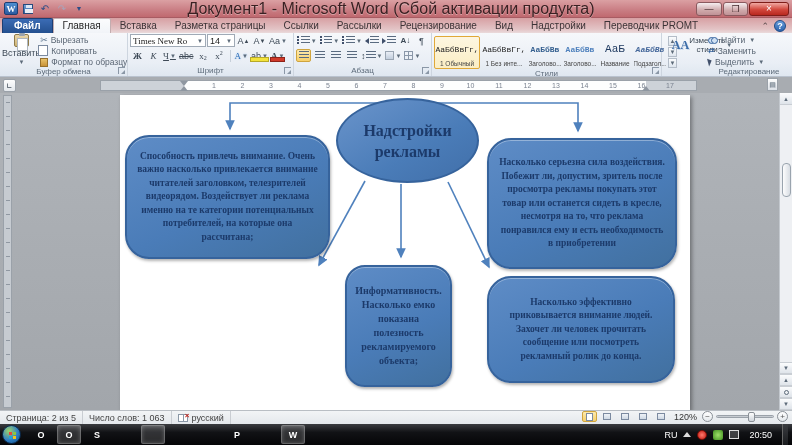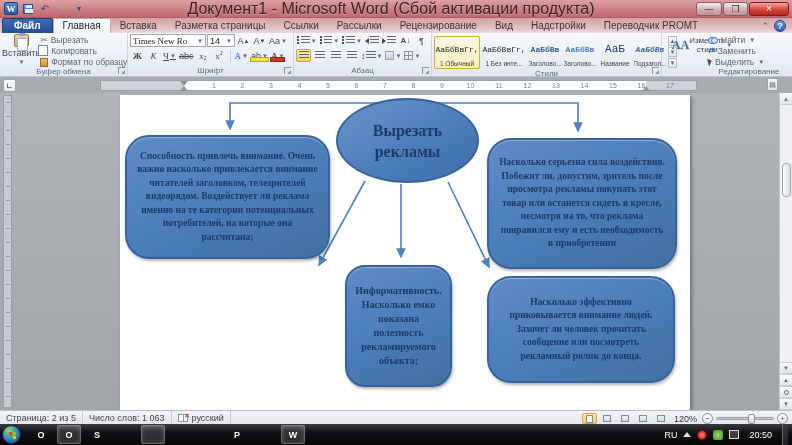--- a/index.html
+++ b/index.html
@@ -167,21 +167,21 @@
   
   .vscroll{position:absolute;right:0;top:0;width:13px;height:317px;background:#eef0f3;border-left:1px solid #c3c8ce;display:flex;flex-direction:column;align-items:center;}
   .sbtn{width:13px;height:12px;display:flex;align-items:center;justify-content:center;font-size:6px;color:#5d6b7a;background:linear-gradient(#fbfcfd,#dfe4ea);border-bottom:1px solid #c9ced4;}
   .sthumb{width:9px;height:34px;margin-top:58px;border-radius:4px;background:linear-gradient(90deg,#fdfdfd,#d8dde3);border:1px solid #9aa4ae;}
   .sspacer{flex:1;}
   .browse{border-top:1px solid #c9ced4;}
   .sdot{width:5px;height:5px;border-radius:50%;border:1px solid #5d6b7a;}
 
   
   .statusbar{position:absolute;left:0;top:410px;width:792px;height:14px;background:linear-gradient(#f2f4f6,#e4e8ec);
-    border-top:1px solid #b9bec4;display:flex;align-items:flex-end;font-size:9px;color:#444;}
+    border-top:1px solid #b9bec4;display:flex;align-items:flex-start;font-size:9px;color:#444;}
   .st-seg{padding:0 6px;height:100%;display:flex;align-items:center;gap:4px;border-right:1px solid #c9cdd2;white-space:nowrap;}
   .i-book{width:10px;height:8px;background:#fff;border:1px solid #8a97a6;position:relative;}
   .i-book:before{content:"";position:absolute;left:4px;top:0;width:1px;height:6px;background:#8a97a6;}
   .i-book:after{content:"×";position:absolute;right:-3px;top:-4px;color:#c8281e;font-size:8px;font-weight:bold;}
   .st-right{margin-left:auto;display:flex;align-items:center;gap:3px;padding-right:4px;}
   .viewbtn{width:15px;height:11px;border:1px solid transparent;border-radius:2px;display:flex;align-items:center;justify-content:center;}
   .viewbtn.hl{background:linear-gradient(#fdeab0,#f7d069);border-color:#cfa43e;}
   .i-page{width:7px;height:8px;background:#fff;border:1px solid #7b8aa0;}
   .i-view{width:8px;height:7px;border:1px solid #7b8aa0;background:linear-gradient(#eef2f7,#cfd9e4);}
   .zoomtxt{font-size:9px;color:#333;margin:0 2px;}
@@ -548,21 +548,21 @@
           </marker>
         </defs>
         <g fill="none" stroke="#4f81bd" stroke-width="1.6">
           <path d="M288,8 L110,8 L110,34" marker-end="url(#arr)"></path>
           <path d="M288,8 L458,8 L458,36" marker-end="url(#arr)"></path>
           <path d="M245,86 L199,170" marker-end="url(#arr)"></path>
           <path d="M281,89 L281,162" marker-end="url(#arr)"></path>
           <path d="M328,87 L369,172" marker-end="url(#arr)"></path>
         </g>
       </svg>
-      <div class="ellipse">Вырезать рекламы</div>
+      <div class="ellipse">Надстройки рекламы</div>
 
         <div class="dbox b0">Способность привлечь внимание. Очень важно насколько привлекается внимание читателей заголовком, телезрителей видеорядом. Воздействует ли реклама именно на те категории потенциальных потребителей, на которые она рассчитана;</div>
 
         <div class="dbox b1">Насколько серьезна сила воздействия. Побежит ли, допустим, зритель после просмотра рекламы покупать этот товар или останется сидеть в кресле, несмотря на то, что реклама понравился ему и есть необходимость в приобретении</div>
 
 
         <div class="dbox b3">Информативность. Насколько емко показана полезность рекламируемого объекта;</div>
 
         <div class="dbox b4">Насколько эффективно приковывается внимание людей. Захочет ли человек прочитать сообщение или посмотреть рекламный ролик до конца.</div>
 

